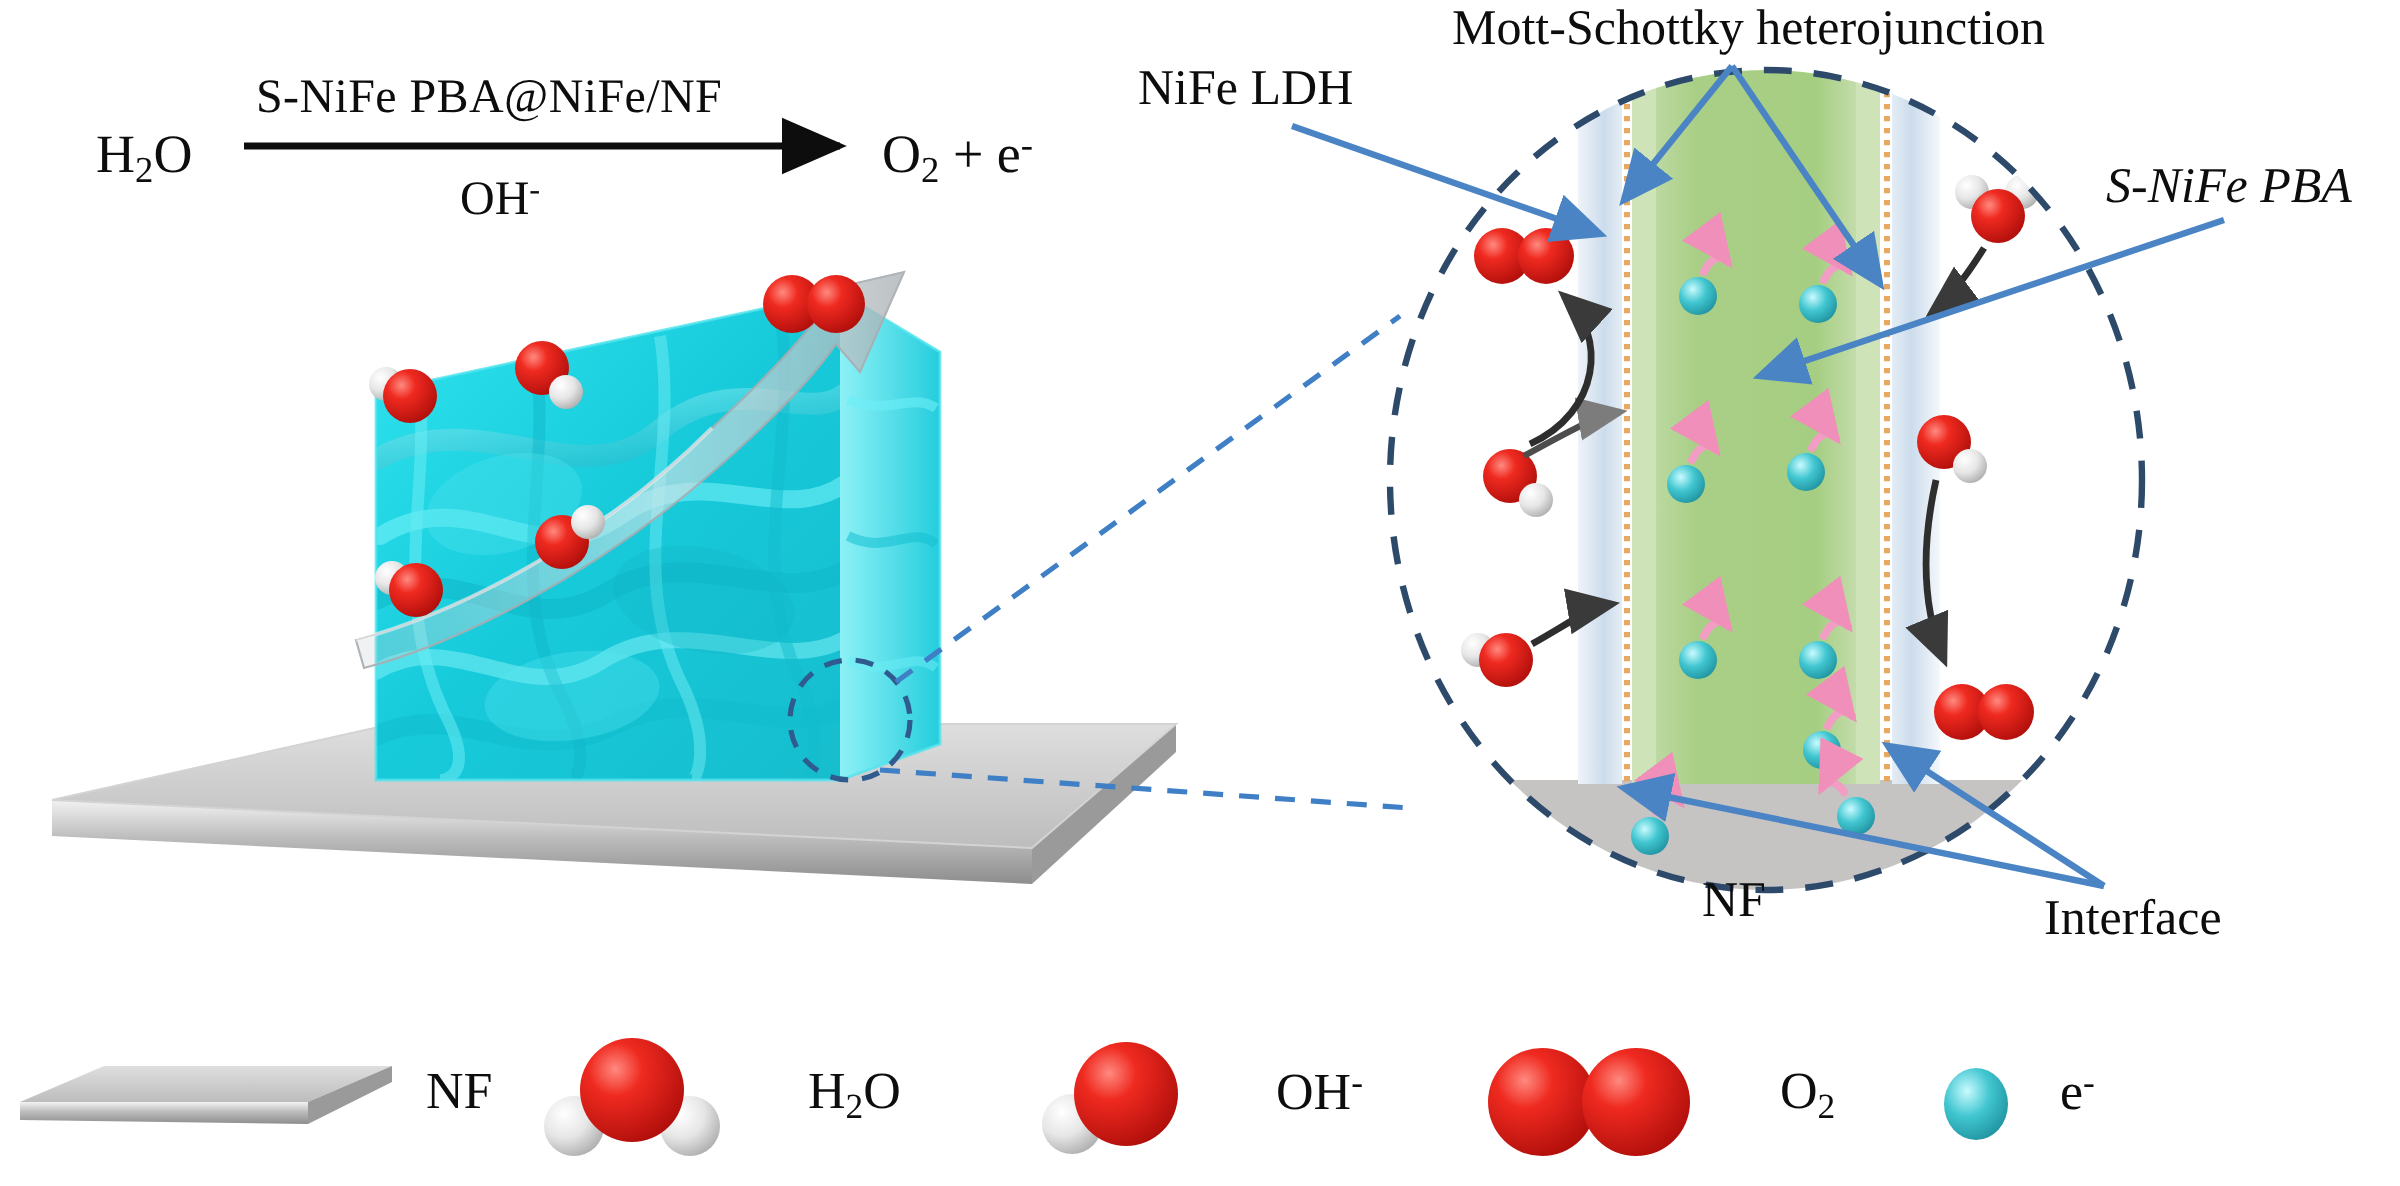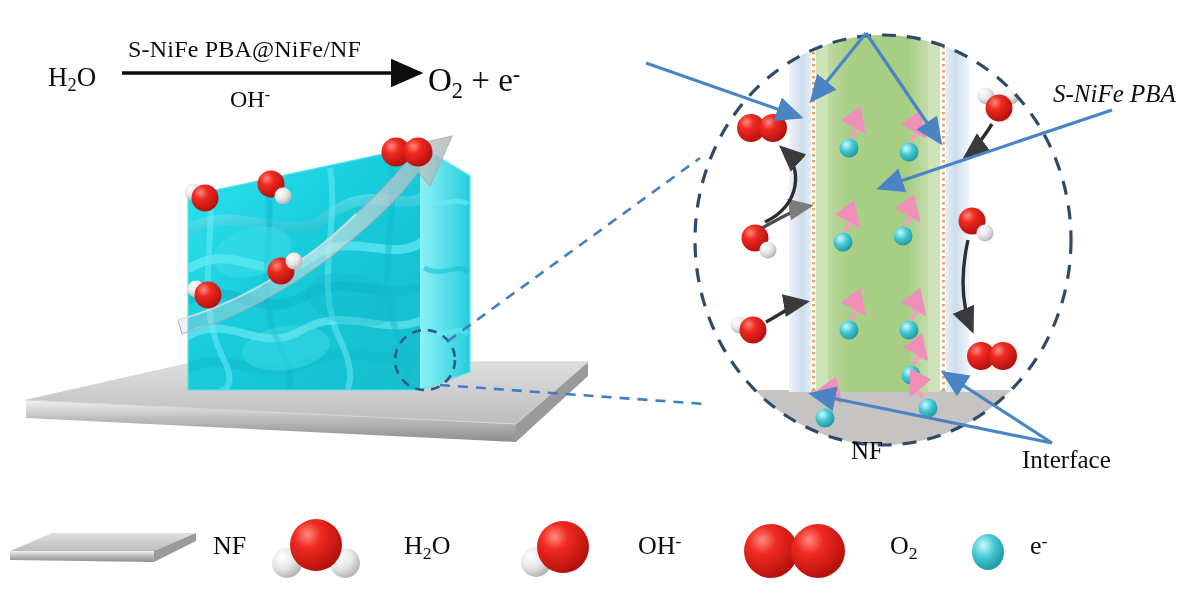--- a/index.html
+++ b/index.html
@@ -5,21 +5,21 @@
   html,body{margin:0;padding:0;background:#ffffff;}
   body{width:1200px;height:593px;position:relative;overflow:hidden;
        font-family:"Liberation Serif","DejaVu Serif",serif;color:#111;}
   .stage{position:absolute;inset:0;width:1200px;height:593px;}
   svg.layer{position:absolute;left:0;top:0;width:1200px;height:593px;overflow:visible;}
 
   .txt{position:absolute;white-space:nowrap;font-family:"Liberation Serif","DejaVu Serif",serif;color:#0d0d0d;}
 
   
   #eq-reactant{left:48px;top:62px;font-size:27px;}
-  #eq-product{left:428px;top:62px;font-size:33px;text-align:center;}
+  #eq-product{left:441px;top:62px;font-size:27px;text-align:center;}
   #eq-above{left:128px;top:36px;font-size:24px;letter-spacing:.2px;}
   #eq-below{left:230px;top:85px;font-size:24px;}
   sub{font-size:.68em;vertical-align:-0.28em;}
   sup{font-size:.68em;vertical-align:0.42em;}
 
   
   #lbl-mott{left:726px;top:1px;font-size:25px;}
   #lbl-ldh{left:569px;top:31px;font-size:25px;}
   #lbl-pba{left:1053px;top:80px;font-size:25px;font-style:italic;}
   #lbl-interface{left:1022px;top:446px;font-size:25px;text-align:right;}
@@ -360,20 +360,22 @@
         <ellipse cx="988" cy="552" r="16" rx="16" ry="18" fill="url(#gE)"></ellipse>
       </g>
     </g>
   </svg>
 
   <div class="txt" id="eq-reactant">H<sub>2</sub>O</div>
   <div class="txt" id="eq-above">S-NiFe PBA@NiFe/NF</div>
   <div class="txt" id="eq-below">OH<sup>-</sup></div>
   <div class="txt" id="eq-product">O<sub>2</sub> + e<sup>-</sup></div>
 
+  <div class="txt" id="lbl-mott">Mott-Schottky heterojunction</div>
+  <div class="txt" id="lbl-ldh">NiFe LDH</div>
   <div class="txt" id="lbl-pba">S-NiFe PBA</div>
   <div class="txt" id="lbl-interface">Interface</div>
   <div class="txt" id="lbl-nf-circle">NF</div>
 
   <div class="txt legend-label" id="leg-nf">NF</div>
   <div class="txt legend-label" id="leg-h2o">H<sub>2</sub>O</div>
   <div class="txt legend-label" id="leg-oh">OH<sup>-</sup></div>
   <div class="txt legend-label" id="leg-o2">O<sub>2</sub></div>
   <div class="txt legend-label" id="leg-e">e<sup>-</sup></div>
 

